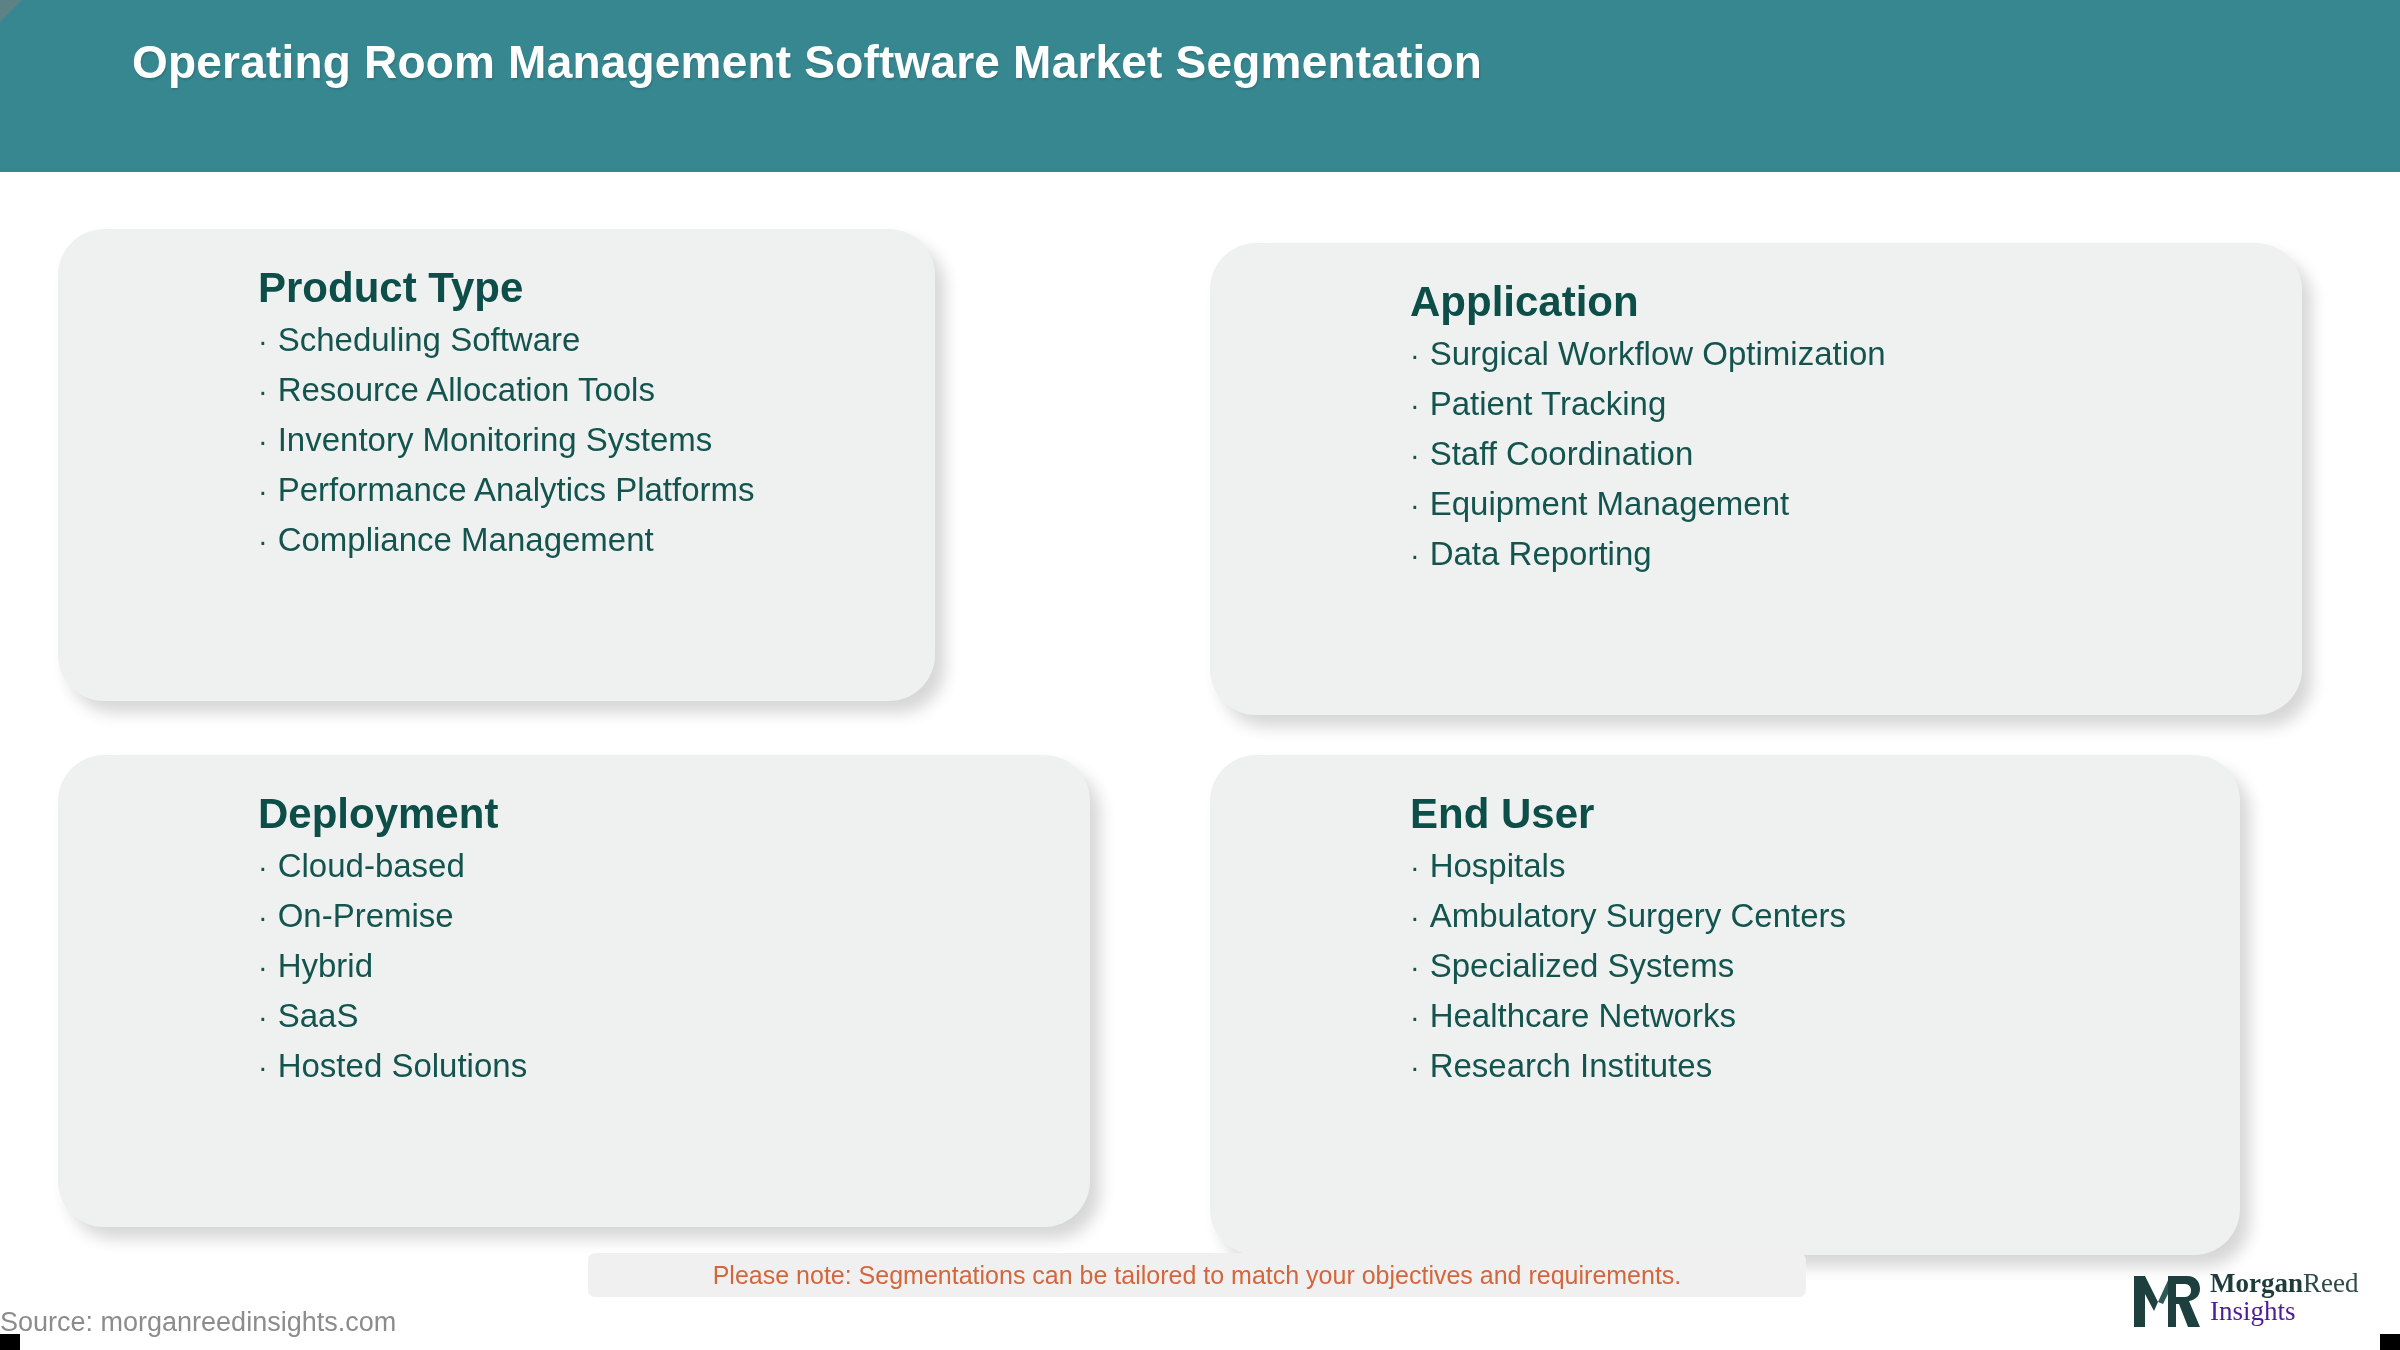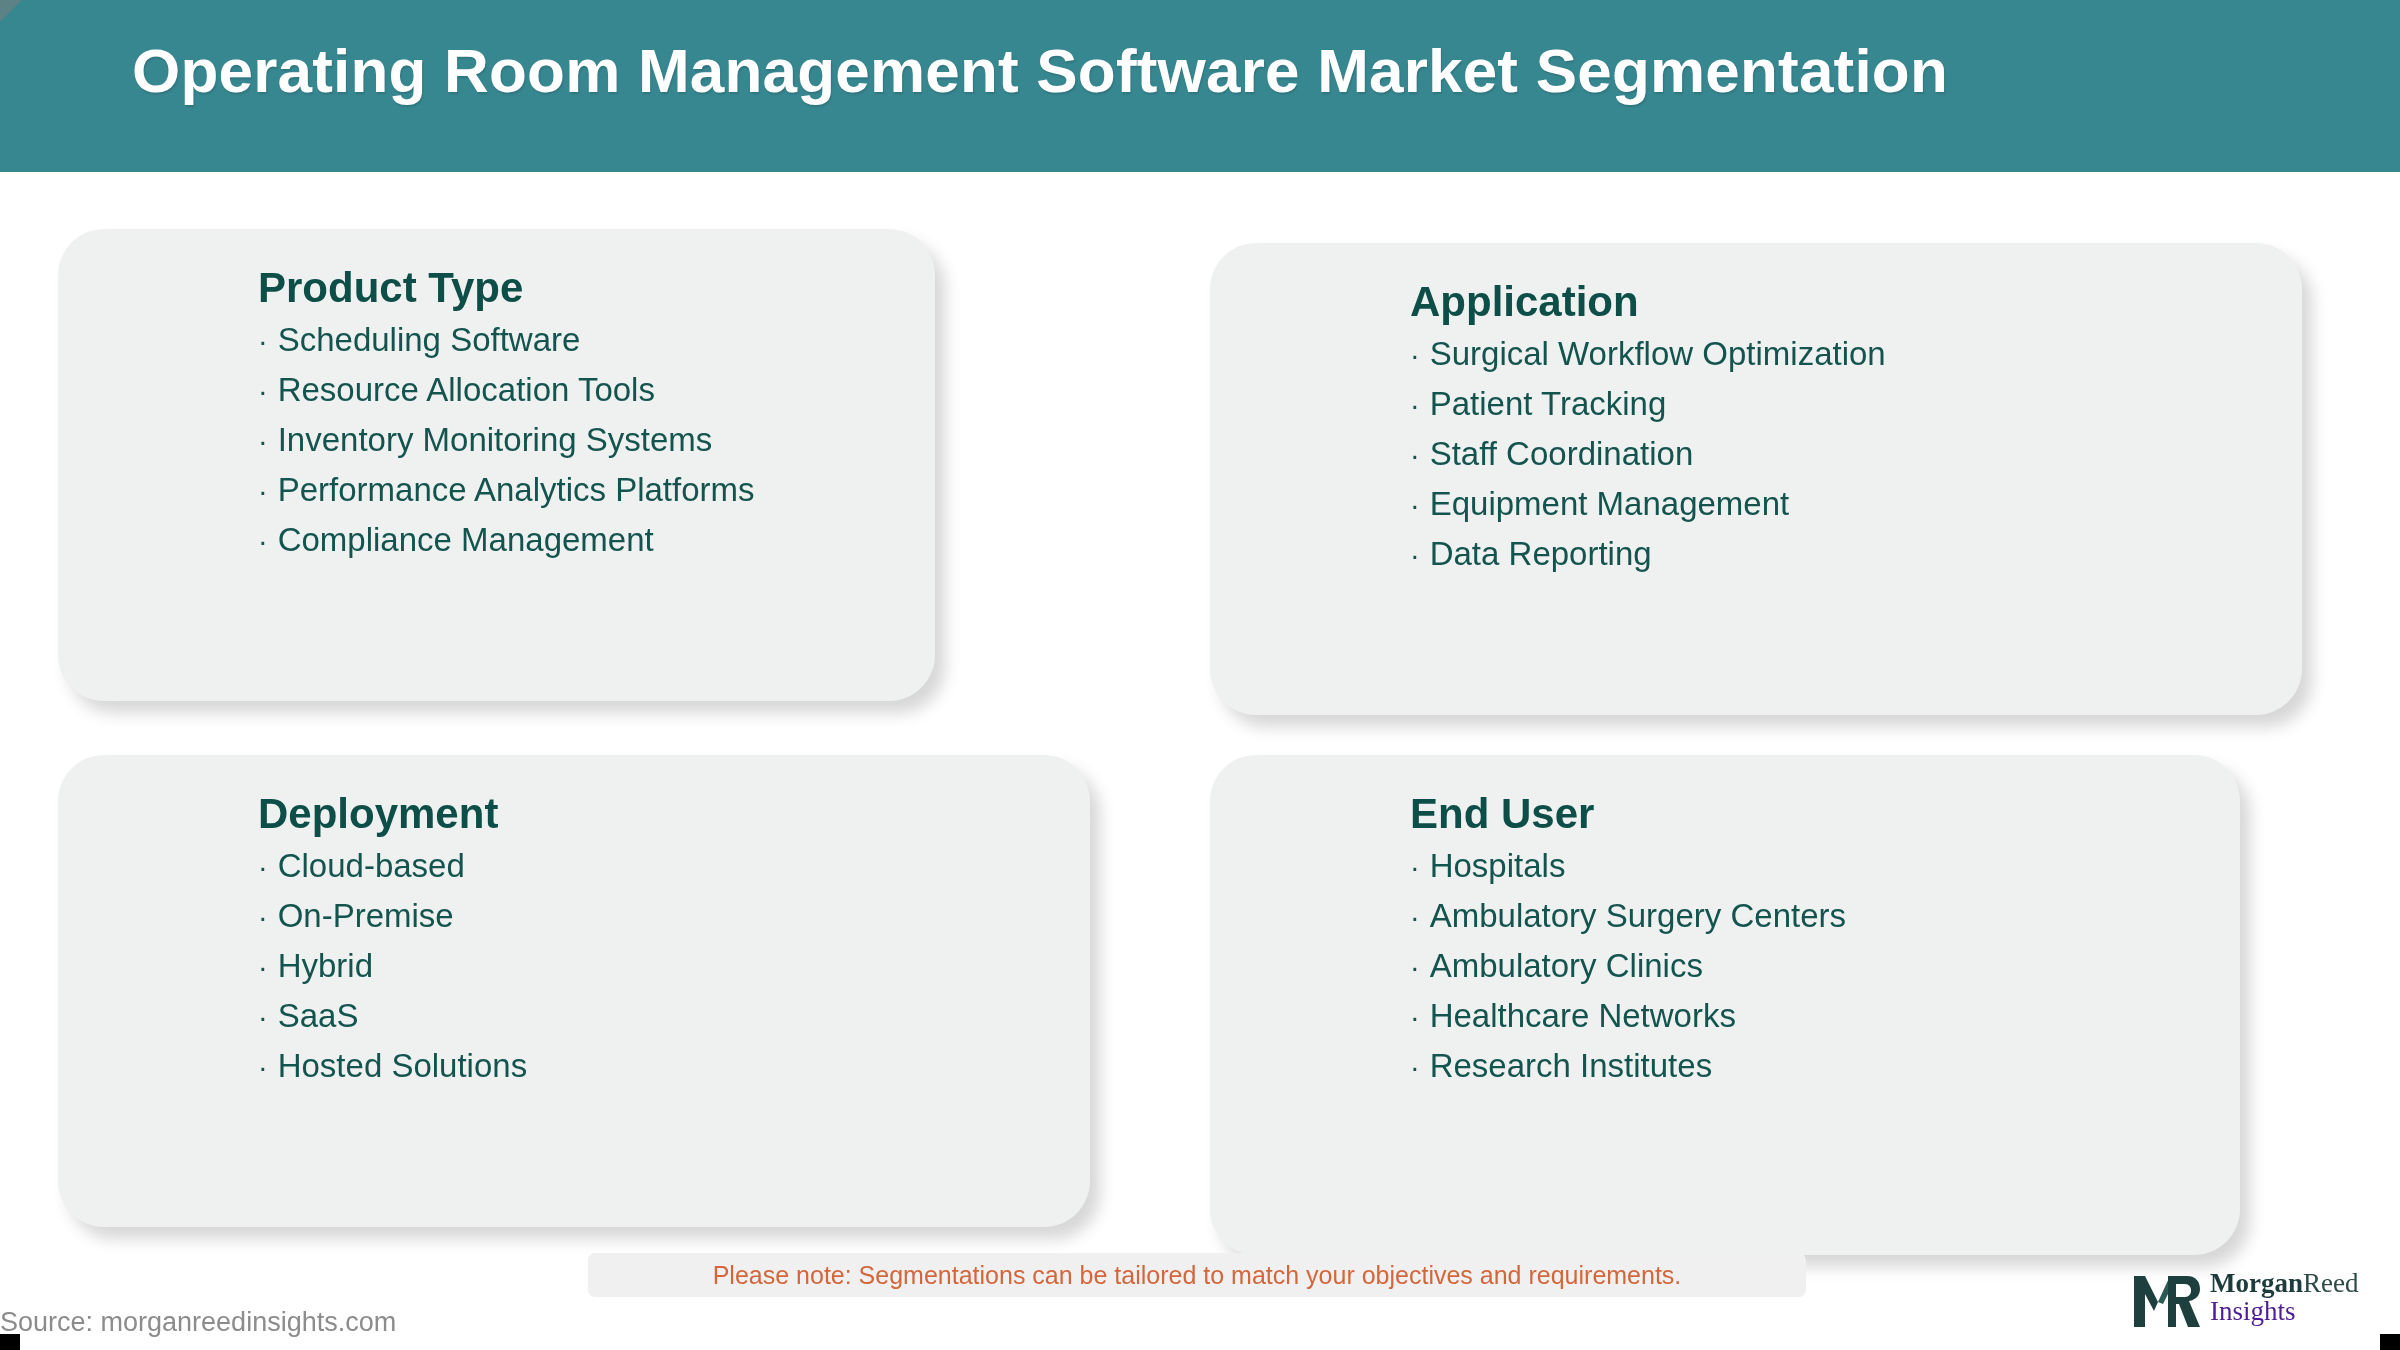--- a/index.html
+++ b/index.html
@@ -32,21 +32,21 @@
     width: 0;
     height: 0;
     border-top: 22px solid #7d7d7d;
     border-right: 22px solid transparent;
     opacity: .55;
   }
   .header-title {
     position: absolute;
     left: 132px;
     top: 35px;
-    font-size: 62px;
+    font-size: 46px;
     font-weight: bold;
     color: #ffffff;
     letter-spacing: .2px;
     white-space: nowrap;
     text-shadow: 1px 2px 2px rgba(0,0,0,0.13);
   }
 
   
   .cards {
     position: absolute;
@@ -264,21 +264,21 @@
         <li>
             <span class="bullet">·</span>
             <span>Hospitals</span>
           </li>
         <li>
             <span class="bullet">·</span>
             <span>Ambulatory Surgery Centers</span>
           </li>
         <li>
             <span class="bullet">·</span>
-            <span>Ambulatory Clinics</span>
+            <span>Specialized Systems</span>
           </li>
         <li>
             <span class="bullet">·</span>
             <span>Healthcare Networks</span>
           </li>
         <li>
             <span class="bullet">·</span>
             <span>Research Institutes</span>
           </li>
       </ul>

